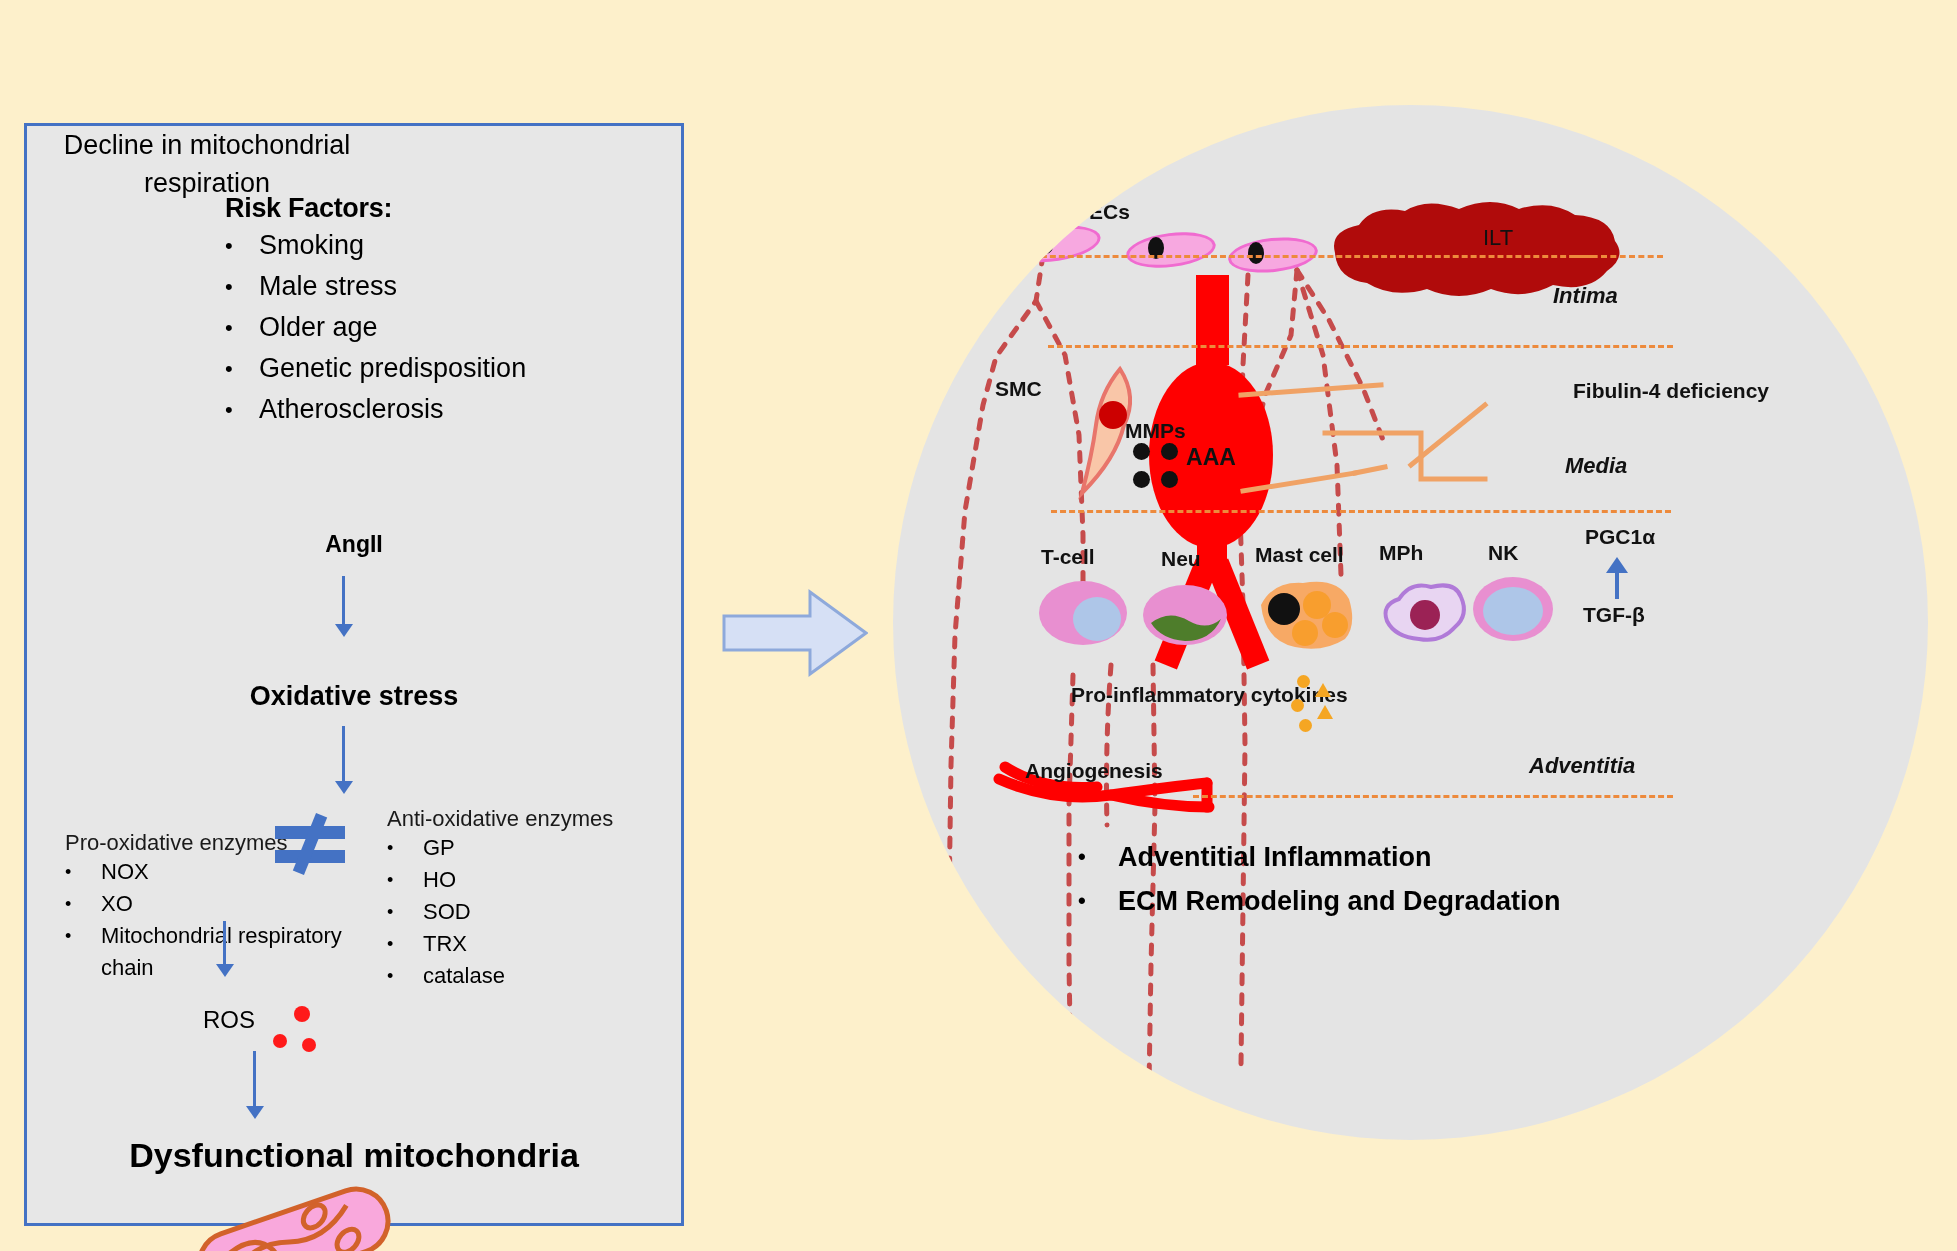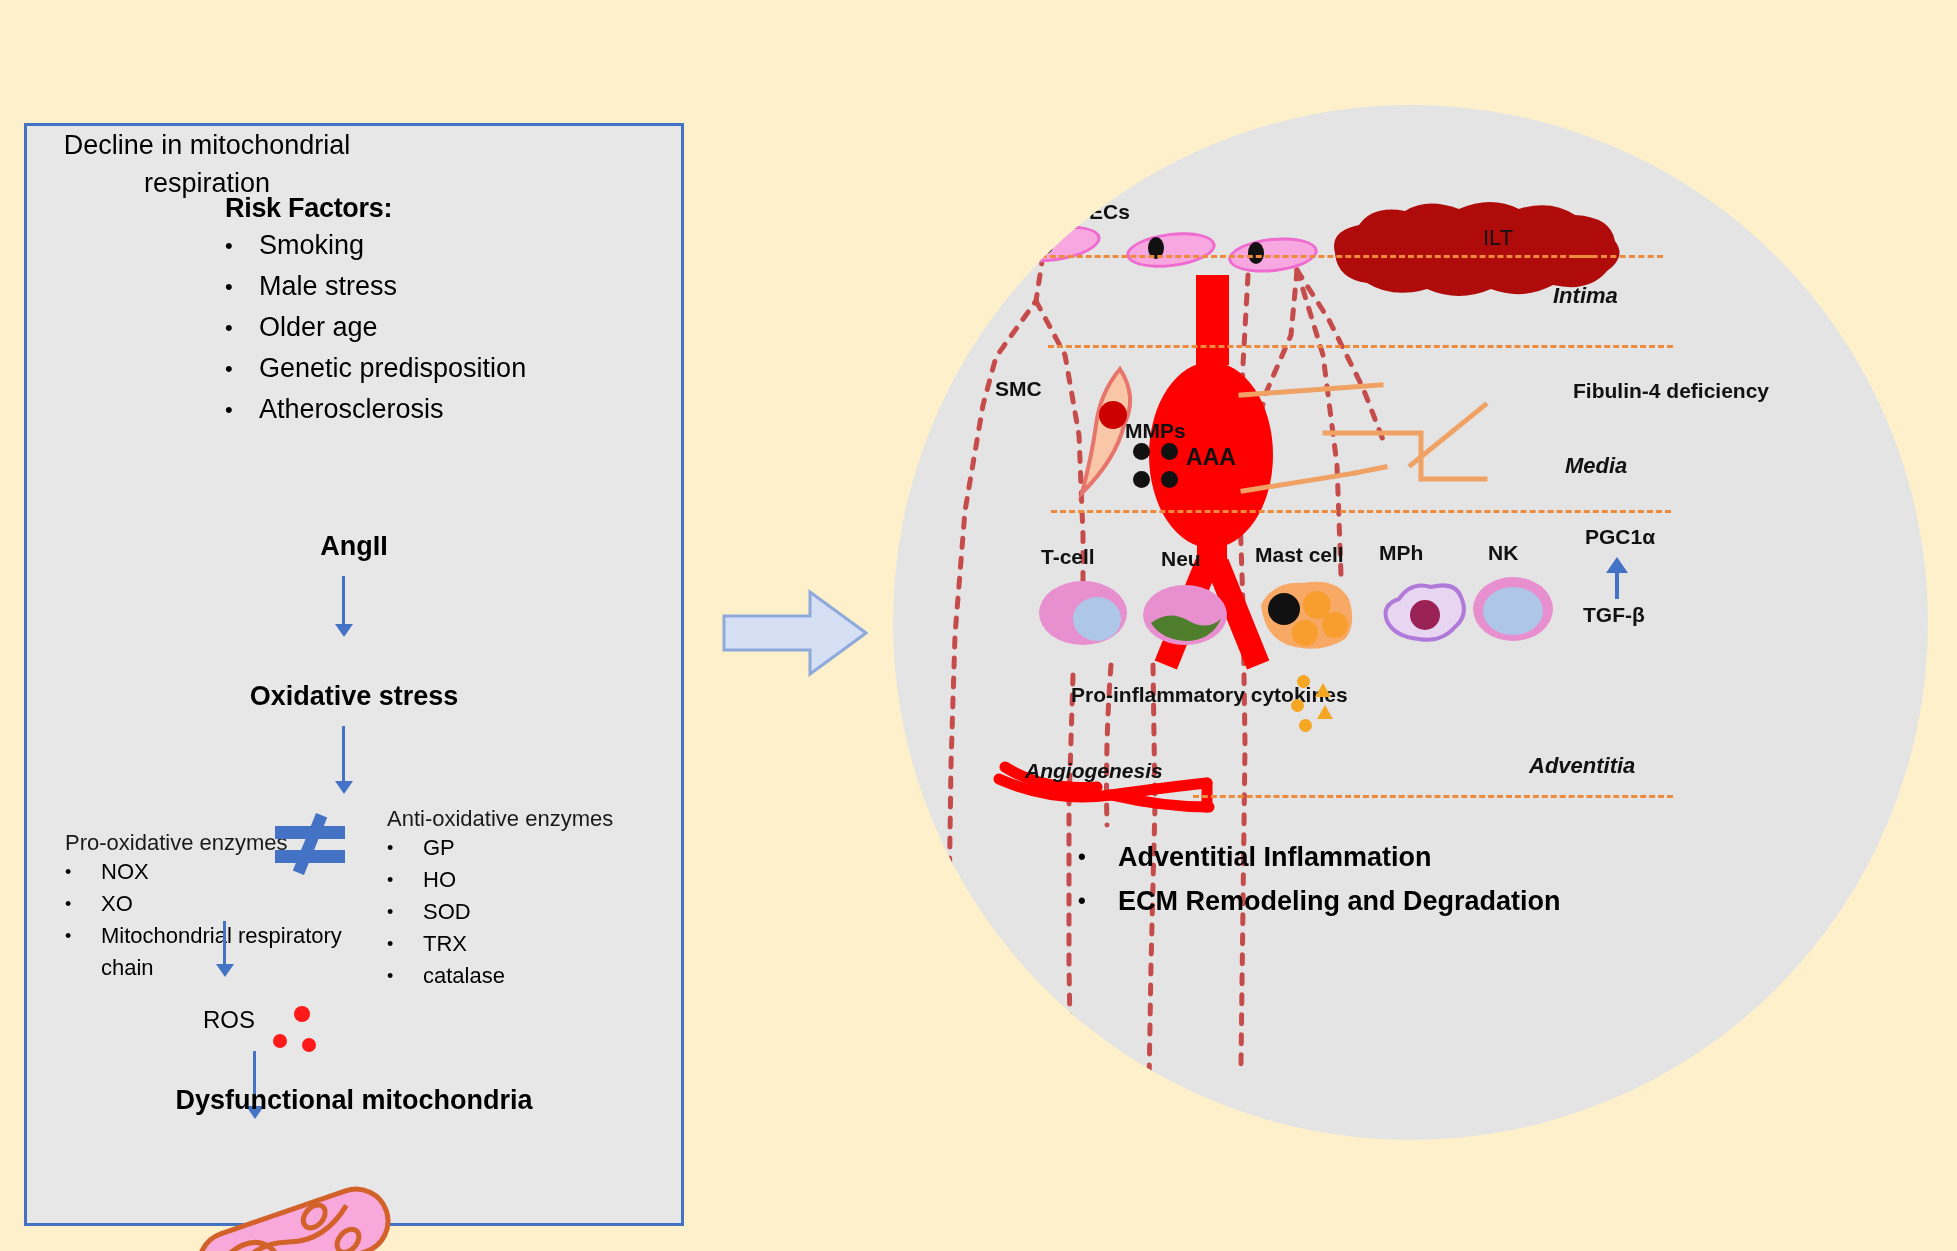--- a/index.html
+++ b/index.html
@@ -16,24 +16,24 @@
     position:absolute;left:24px;top:123px;width:660px;height:1103px;
     background:#E7E7E7;border:3px solid #4472C4;box-sizing:border-box;
   }
   #risk-block{position:absolute;left:198px;top:35px;width:330px;color:#000;margin-top:32px;}
   #risk-title{font-size:27px;font-weight:bold;letter-spacing:-.3px;}
   .risk-li{display:flex;font-size:27px;line-height:39px;margin-top:2px;}
   .risk-li .bu{width:34px;flex:none;text-align:left;font-size:22px;line-height:39px;}
   .risk-li .tx{flex:1;}
 
   .ctr{position:absolute;width:100%;text-align:center;left:0;}
-  #angII{top:405px;font-size:27px;font-weight:bold;}
+  #angII{top:405px;font-size:23px;font-weight:bold;}
   #oxstress{top:555px;font-size:27px;font-weight:bold;}
   #decline{left:40px;width:360px;text-align:center;top:845px;font-size:27px;line-height:38px;}
-  #dysfunc{top:959px;font-size:27px;font-weight:bold;}
+  #dysfunc{top:1010px;font-size:34px;font-weight:bold;}
 
   
   .varrow{position:absolute;width:26px;}
   .varrow .shaft{position:absolute;left:11px;top:0;width:3px;background:#4472C4;}
   .varrow .head{
     position:absolute;left:4px;width:0;height:0;
     border-left:9px solid transparent;border-right:9px solid transparent;
     border-top:13px solid #4472C4;
   }
   #arr1{left:304px;top:450px;height:62px;}
@@ -359,21 +359,21 @@
       <div class="cytodot" style="left:406px;top:614px;"></div>
 
       <svg style="position:absolute;left:100px;top:640px;" width="320" height="90">
         <g stroke="#FF0000" stroke-width="11" fill="none" stroke-linecap="round">
           <path d="M6 34 Q60 58 118 50 Q176 42 214 38"></path>
           <path d="M118 50 Q170 62 216 62"></path>
           <path d="M12 22 Q50 46 104 42"></path>
           <path d="M214 38 L214 62"></path>
         </g>
       </svg>
-      <div class="lbl" style="left:132px;top:654px;font-style:italic;">Angiogenesis</div>
+      <div class="lbl" style="left:132px;top:654px;">Angiogenesis</div>
 
       <div class="sep" style="left:300px;top:690px;width:480px;"></div>
       <div class="lyr" style="left:636px;top:648px;">Adventitia</div>
 
       <div id="bullets">
         <div class="bl">
           <span class="bu">•</span>
           <span>Adventitial Inflammation</span>
         </div>
         <div class="bl">

